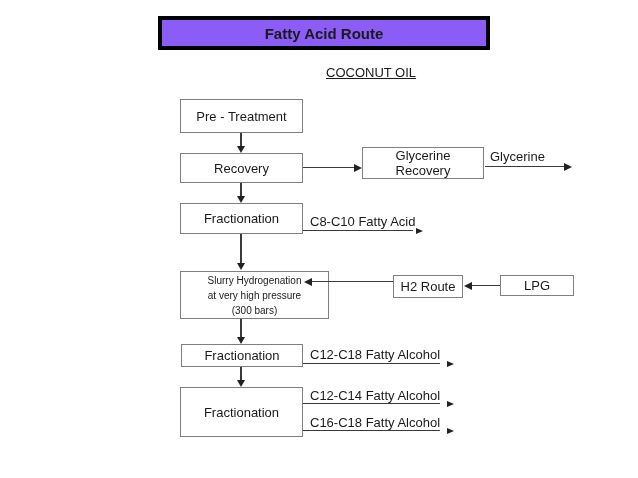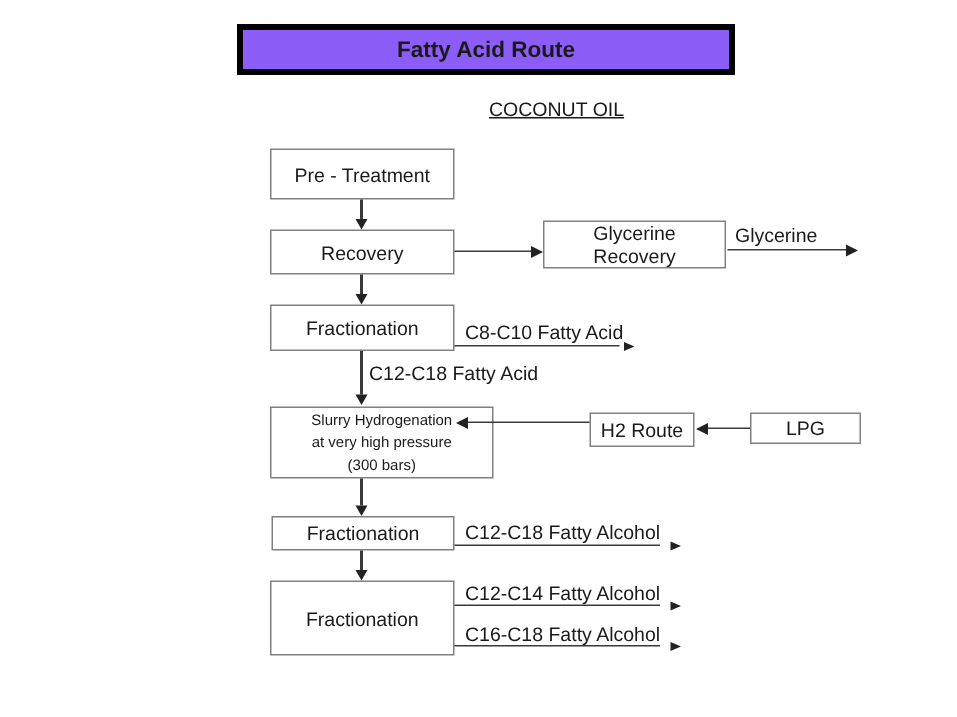--- a/index.html
+++ b/index.html
@@ -76,21 +76,20 @@
   <div>
     <div class="vline" style="left:240px;top:319px;height:18px;"></div>
     <div class="tri-down" style="left:237px;top:337px;"></div>
   </div>
 
   <div>
     <div class="vline" style="left:240px;top:367px;height:13px;"></div>
     <div class="tri-down" style="left:237px;top:380px;"></div>
   </div>
 
-  <div class="label" style="left:246px;top:242px;">C12-C18 Fatty Acid</div>
 
   <div>
     <div class="hline" style="left:303px;top:167px;width:52px;"></div>
     <div class="tri-right" style="left:354px;top:164px;"></div>
   </div>
 
   <div>
     <div class="hline" style="left:485px;top:166px;width:80px;"></div>
     <div class="tri-right" style="left:564px;top:163px;"></div>
   </div>

